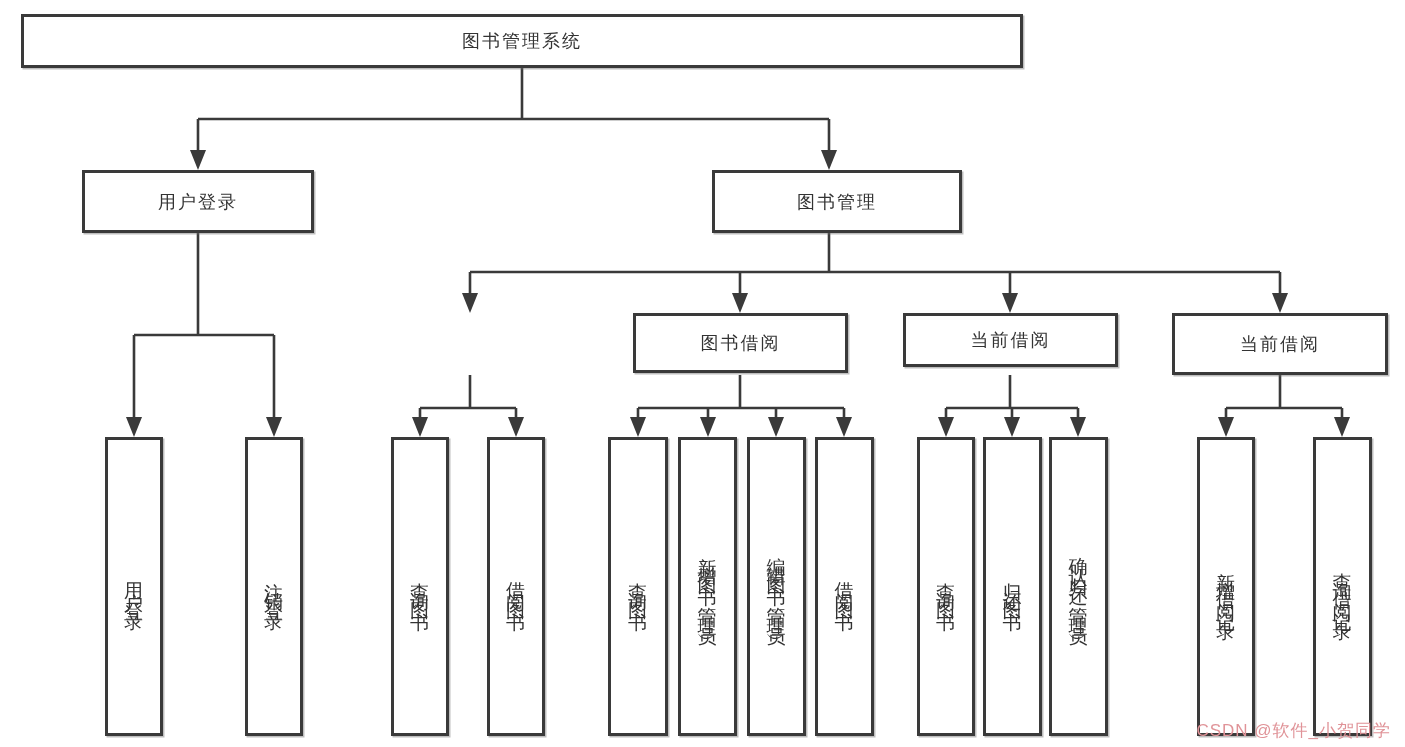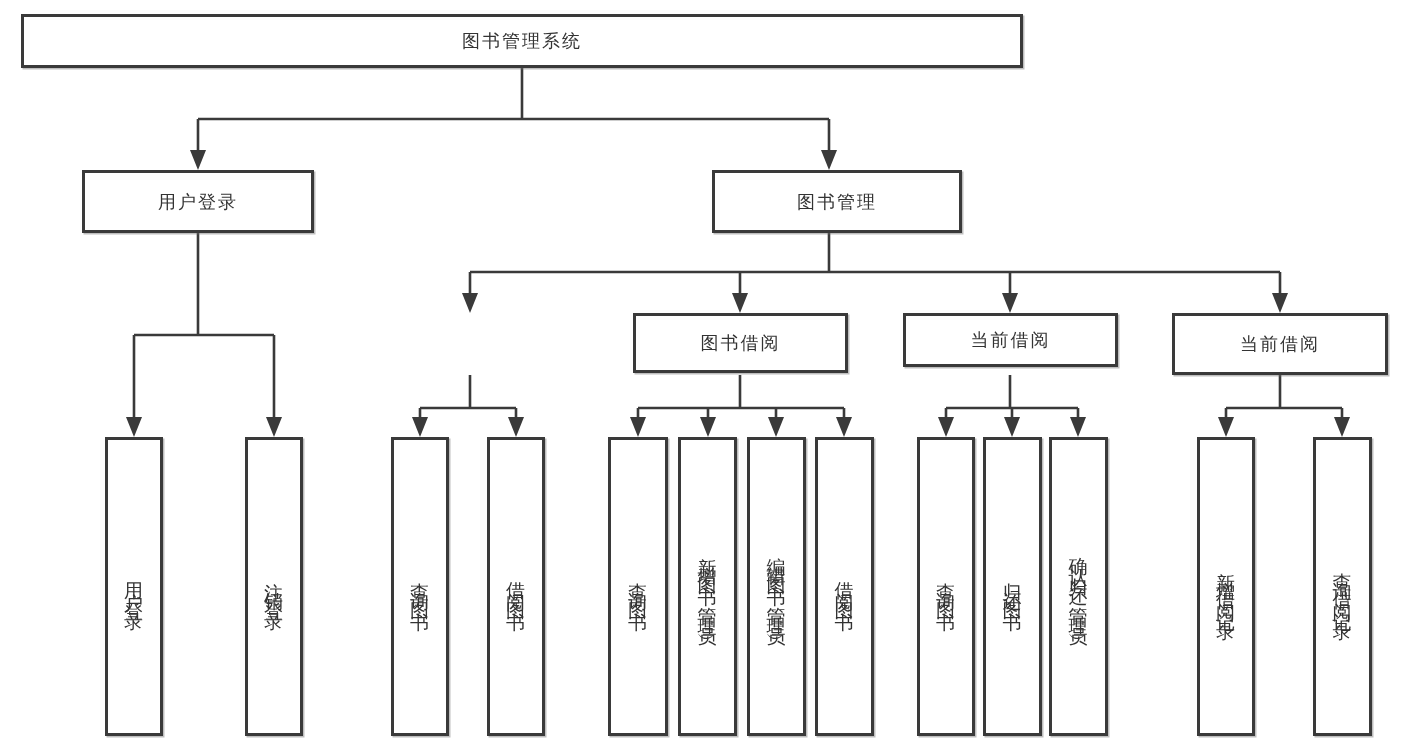--- a/index.html
+++ b/index.html
@@ -148,14 +148,15 @@
     <span>确认归还（管理员）</span>
   </div>
 
   <div class="node v" style="left:1197px;top:437px;width:58px;height:299px">
     <span>新增借阅记录</span>
   </div>
   <div class="node v" style="left:1313px;top:437px;width:59px;height:299px">
     <span>查询借阅记录</span>
   </div>
 
+  <div class="watermark">CSDN @软件_小贺同学</div>
 
 </div>
 
 </body></html>

